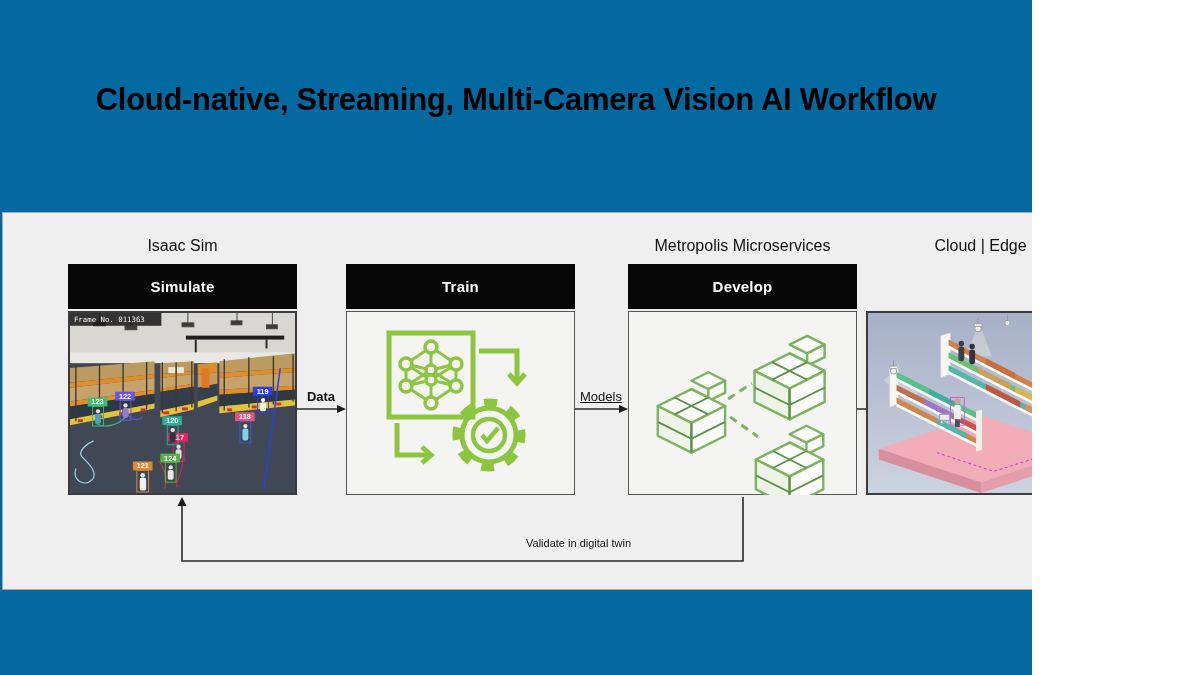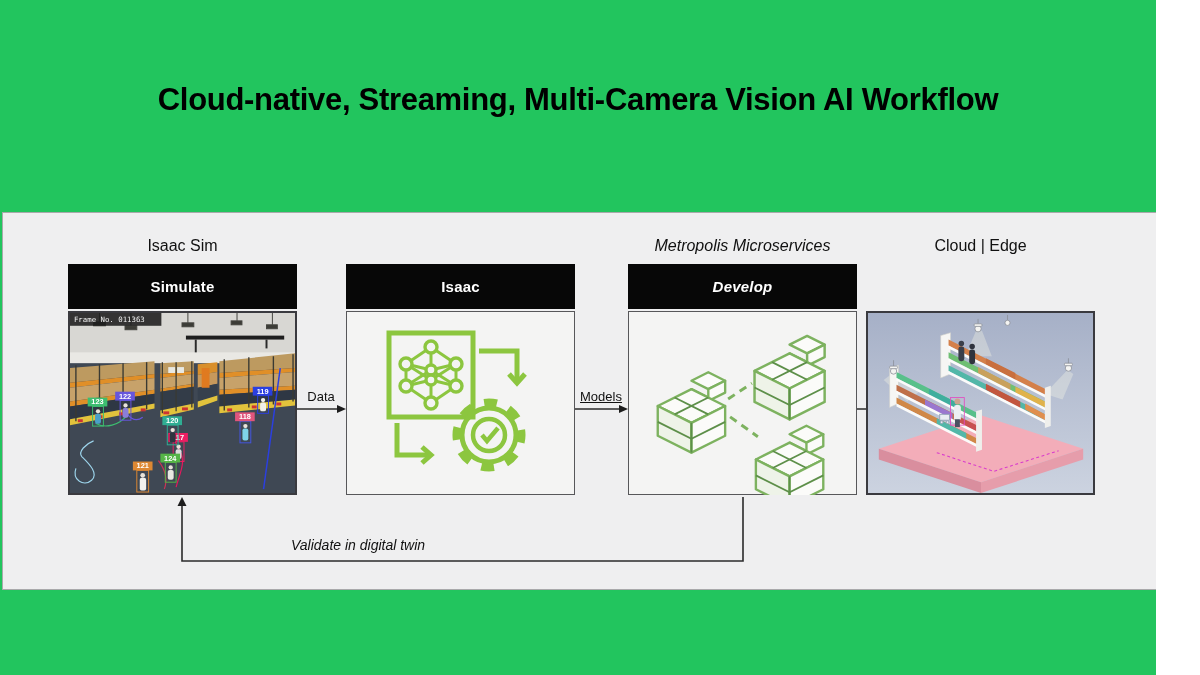--- a/index.html
+++ b/index.html
@@ -1,17 +1,17 @@
 <!DOCTYPE html>
 <html><head>
 <meta charset="utf-8">
 <style>
   * { margin:0; padding:0; box-sizing:border-box; }
   body { background:#ffffff; font-family:"Liberation Sans", sans-serif; }
-  .page { position:relative; width:1156px; height:675px; background:#22c55e; overflow:hidden; }
+  .page { position:relative; width:1032px; height:675px; background:#0369a1; overflow:hidden; }
 
   .title {
     position:absolute; top:82px; left:0; width:100%;
     text-align:center; font-size:31px; font-weight:700; color:#000;
     letter-spacing:-0.3px;
   }
 
   .panel {
     position:absolute; left:2px; top:212px; width:1196px; height:378px;
     background:#efeff0; border:1px solid #a9a9ab;
@@ -36,21 +36,21 @@
   .col-body.media svg { position:absolute; inset:0; width:100%; height:100%; }
 
   .connectors { position:absolute; inset:0; width:1196px; height:378px; pointer-events:none; }
 
   .arrow-label {
     position:absolute; width:80px; text-align:center;
     font-size:13px; color:#111; top:176px;
   }
   .loop-label {
     position:absolute; width:340px; left:288px; top:324px;
-    text-align:left; font-size:14px; color:#111;font-style:italic;
+    text-align:right; font-size:11px; color:#111;
   }
 
   .tk-text { font:bold 7.5px "Liberation Sans", sans-serif; fill:#ffffff; text-anchor:middle; }
   .frame-text { font:7.5px "DejaVu Sans Mono", monospace; fill:#f2f2f2; }
 </style>
 </head>
 <body>
 
 <div class="page">
 
@@ -66,21 +66,21 @@
         <path d="M740,284 V348 H179 V292"></path>
       </g>
       <g fill="#1d1d1d">
         <polygon points="343,196 334,192 334,200"></polygon>
         <polygon points="625,196 616,192 616,200"></polygon>
         <polygon points="903,196 894,192 894,200"></polygon>
         <polygon points="179,284 174.5,293 183.5,293"></polygon>
       </g>
     </svg>
 
-    <div class="arrow-label" style="left:278px;">Data</div>
+    <div class="arrow-label" style="left:278px;font-weight:bold;">Data</div>
     <div class="arrow-label" style="left:558px;text-decoration:underline;">Models</div>
     <div class="arrow-label" style="left:838px;">Apps</div>
     <div class="loop-label">Validate in digital twin</div>
 
     <div class="col" style="left:65px;">
       <div class="col-top">Isaac Sim</div>
       <div class="col-bar">
         <span>Simulate</span>
       </div>
       <div class="col-body media">
@@ -244,21 +244,21 @@
           <g>
             <rect x="0" y="0" width="93" height="13" fill="#1c1c1c" opacity="0.88"></rect>
             <text x="4" y="9.5" class="frame-text">Frame No. 011363</text>
           </g>
         </svg>
       </div>
     </div>
 
     <div class="col" style="left:343px;">
       <div class="col-bar">
-        <span>Isaac</span>
+        <span>Train</span>
       </div>
       <div class="col-body">
         <svg width="180" height="160" viewBox="0 0 180 160">
           <g fill="none" stroke="#8CC63F" stroke-width="5">
 
             <rect x="18" y="10" width="84" height="84"></rect>
             <g stroke-width="3">
               <line x1="60" y1="24" x2="35" y2="41"></line>
                 <line x1="60" y1="24" x2="85" y2="41"></line>
                 <line x1="60" y1="24" x2="60" y2="47"></line>
@@ -301,21 +301,21 @@
               <circle r="31" stroke-width="11" stroke-dasharray="12.2 12.15" transform="rotate(-9)"></circle>
               <circle r="27" stroke-width="5"></circle>
               <circle r="16" stroke-width="4.5"></circle>
               <path d="M-7,0 L-2,6 L9,-7" stroke-width="4.5"></path>
             </g>
           </g>
         </svg>
       </div>
     </div>
 
-    <div class="col" style="left:625px;font-style:italic;">
+    <div class="col" style="left:625px;">
       <div class="col-top">Metropolis Microservices</div>
       <div class="col-bar">
         <span>Develop</span>
       </div>
       <div class="col-body">
         <svg width="229" height="184" viewBox="0 0 229 184">
           <defs>
             <g id="cubecluster">
               <g fill="#fbfbf9" stroke="#7db25f" stroke-width="2.4" stroke-linejoin="round">
 

